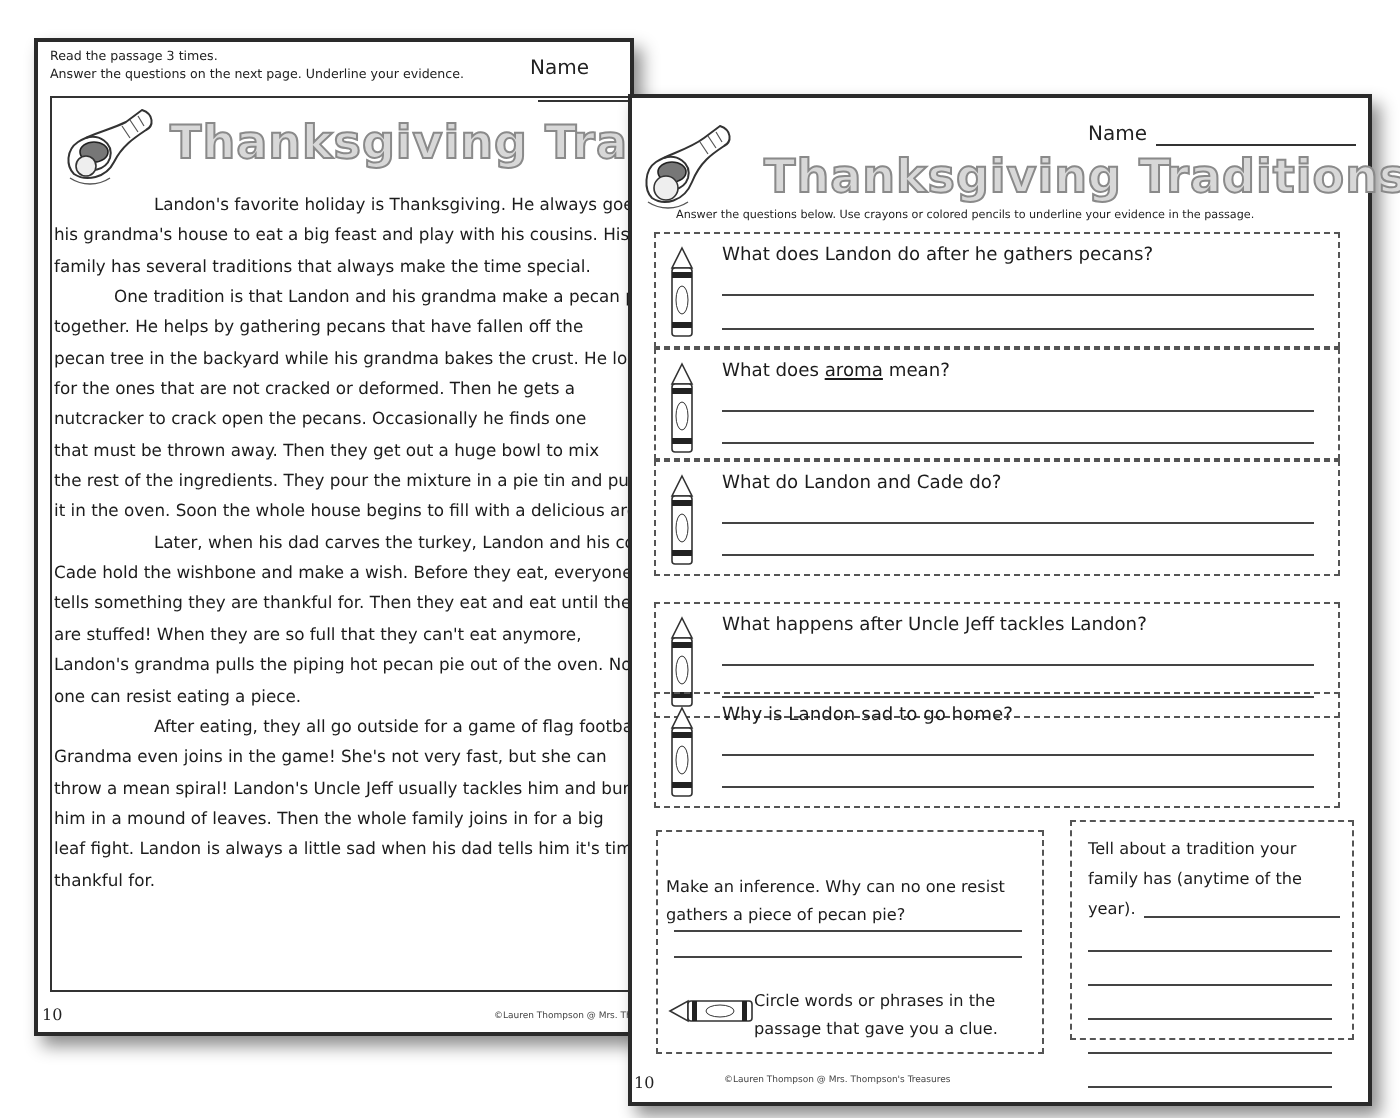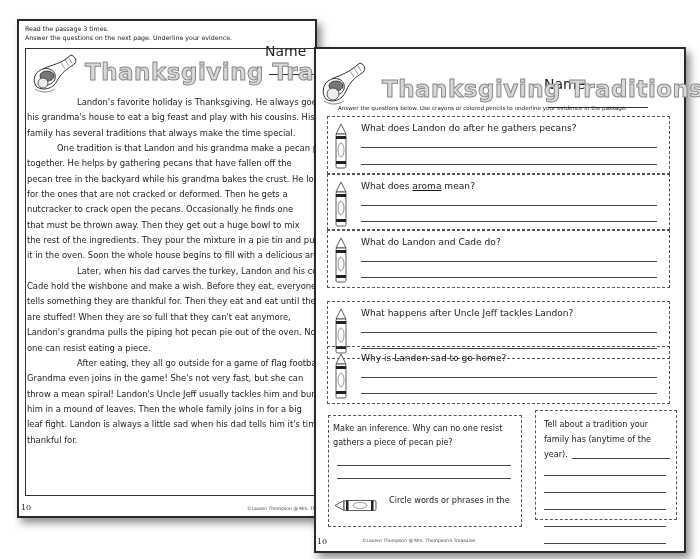--- a/index.html
+++ b/index.html
@@ -2,21 +2,21 @@
 <html><head>
 <meta charset="utf-8">
 <style>
   html,body{margin:0;padding:0;}
   body{width:700px;height:559px;background:#ffffff;position:relative;overflow:hidden;font-family:"DejaVu Sans","Liberation Sans",sans-serif;color:#1a1a1a;}
   .page{position:absolute;background:#fff;border:2px solid #2a2a2a;box-shadow:4px 5px 8px rgba(0,0,0,0.45);}
   #left-page{left:17px;top:19px;width:296px;height:495px;}
   #right-page{left:314px;top:47px;width:368px;height:502px;z-index:2;}
 
   .instr{position:absolute;font-size:6.3px;line-height:9px;color:#222;}
-  .name-row{position:absolute;font-size:14px;color:#222;margin-top:14px;}
+  .name-row{position:absolute;font-size:10px;color:#222;}
   .name-row .line{display:inline-block;border-bottom:1px solid #333;vertical-align:bottom;margin-left:4px;}
 
   .title{position:absolute;font-family:"DejaVu Sans",sans-serif;font-weight:bold;font-size:23px;letter-spacing:0.5px;color:#d8d8d8;-webkit-text-stroke:1px #8a8a8a;white-space:nowrap;}
 
   .inner-box{position:absolute;border:1.3px solid #333;}
   .passage{position:absolute;font-size:8.4px;line-height:15.35px;color:#1c1c1c;white-space:nowrap;}
   .passage p{margin:0;}
   .ind1{padding-left:50px;}
   .ind2{padding-left:30px;}
 
@@ -166,35 +166,36 @@
       <rect x="2" y="13" width="10" height="3" fill="#222"></rect>
         <rect x="2" y="38" width="10" height="3" fill="#222"></rect>
       <ellipse cx="7" cy="27" rx="3" ry="7" fill="none" stroke="#333" stroke-width="0.5"></ellipse>
     </svg>
     <div class="q-text"><span>Why is Landon sad to go home?</span></div>
     <div class="ans-line" style="top:30px;"></div>
     <div class="ans-line" style="top:46px;"></div>
   </div>
 
   <div class="bottom-box" style="left:12px;top:366px;width:194px;height:112px;">
-    <div class="bb-text" style="left:4px;top:5px;white-space:nowrap;">
+    <div class="bb-text" style="left:4px;top:20px;white-space:nowrap;">
       <div>Make an inference. Why can no one resist</div>
       <div>gathers a piece of pecan pie?</div>
     </div>
     <div class="ans-line" style="left:8px;right:10px;top:49px;border-bottom-width:1.3px;"></div>
     <div class="ans-line" style="left:8px;right:10px;top:62px;border-bottom-width:1.3px;"></div>
     <svg style="position:absolute;left:5px;top:83px;" width="44" height="13" viewBox="0 0 44 13">
       <path d="M1 6.5 L10 1.5 L10 11.5 Z" fill="#fff" stroke="#333" stroke-width="0.8"></path>
       <rect x="10" y="1.5" width="32" height="10" rx="1.5" fill="#fff" stroke="#333" stroke-width="0.8"></rect>
       <rect x="12" y="1.5" width="2.5" height="10" fill="#222"></rect>
         <rect x="37" y="1.5" width="2.5" height="10" fill="#222"></rect>
       <ellipse cx="26" cy="6.5" rx="7" ry="3" fill="none" stroke="#333" stroke-width="0.5"></ellipse>
     </svg>
-    <div class="bb-text" style="left:60px;top:77px;white-space:nowrap;">
+    <div class="bb-text" style="left:48px;top:77px;white-space:nowrap;">
       <div>Circle words or phrases in the</div>
+      <div>passage that gave you a clue.</div>
     </div>
   </div>
 
   <div class="bottom-box" style="left:219px;top:361px;width:142px;height:110px;">
     <div class="bb-text" style="left:8px;top:6px;white-space:nowrap;line-height:15px;">
       <div>Tell about a tradition your</div>
       <div>family has (anytime of the</div>
       <div>year).</div>
     </div>
     <div class="ans-line" style="left:36px;right:6px;top:47px;"></div>

